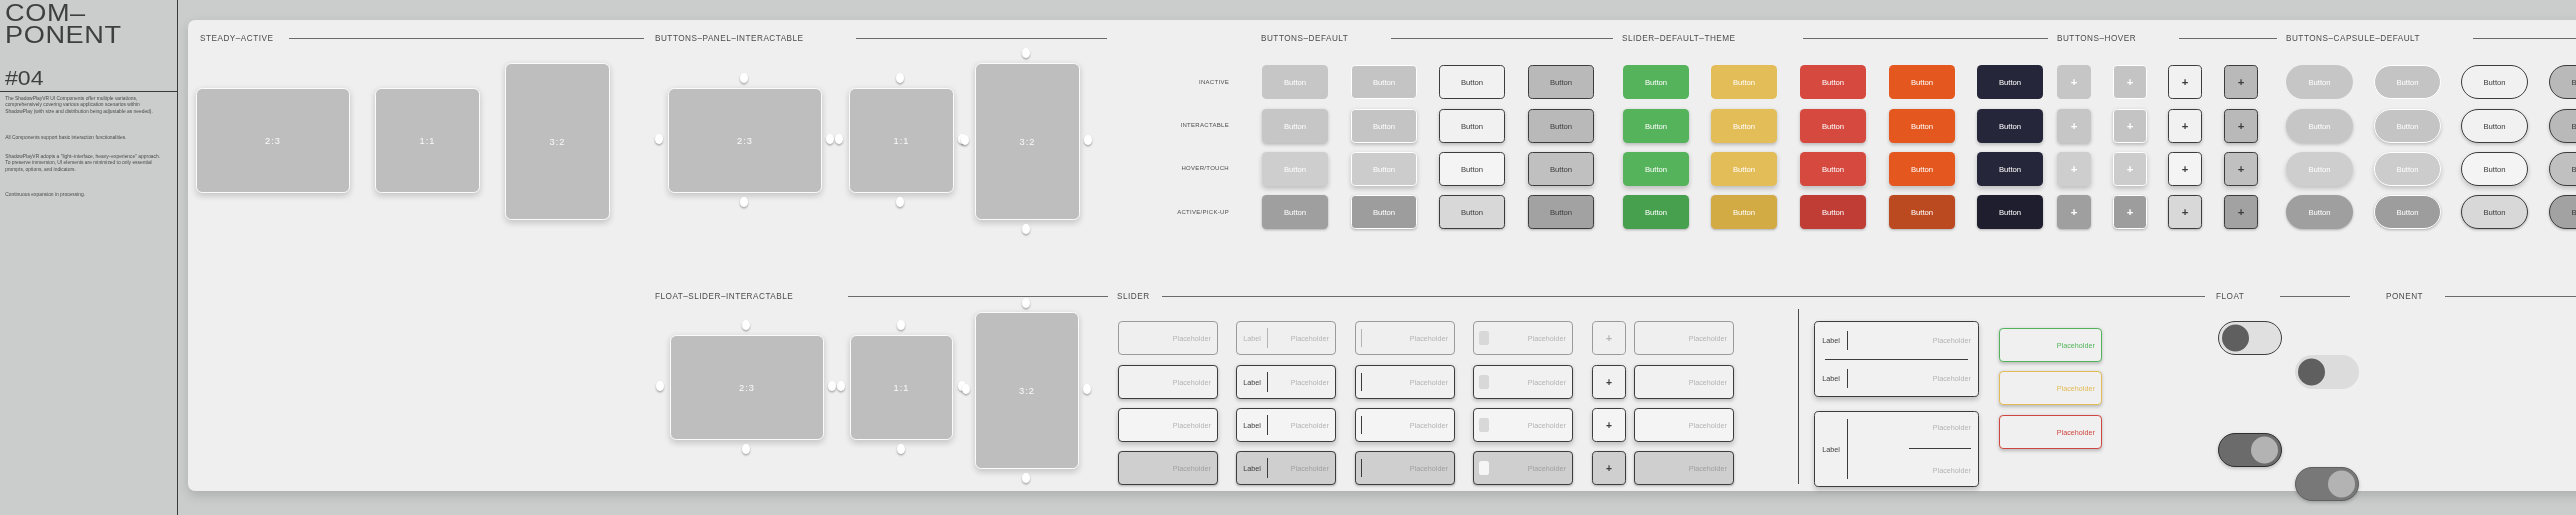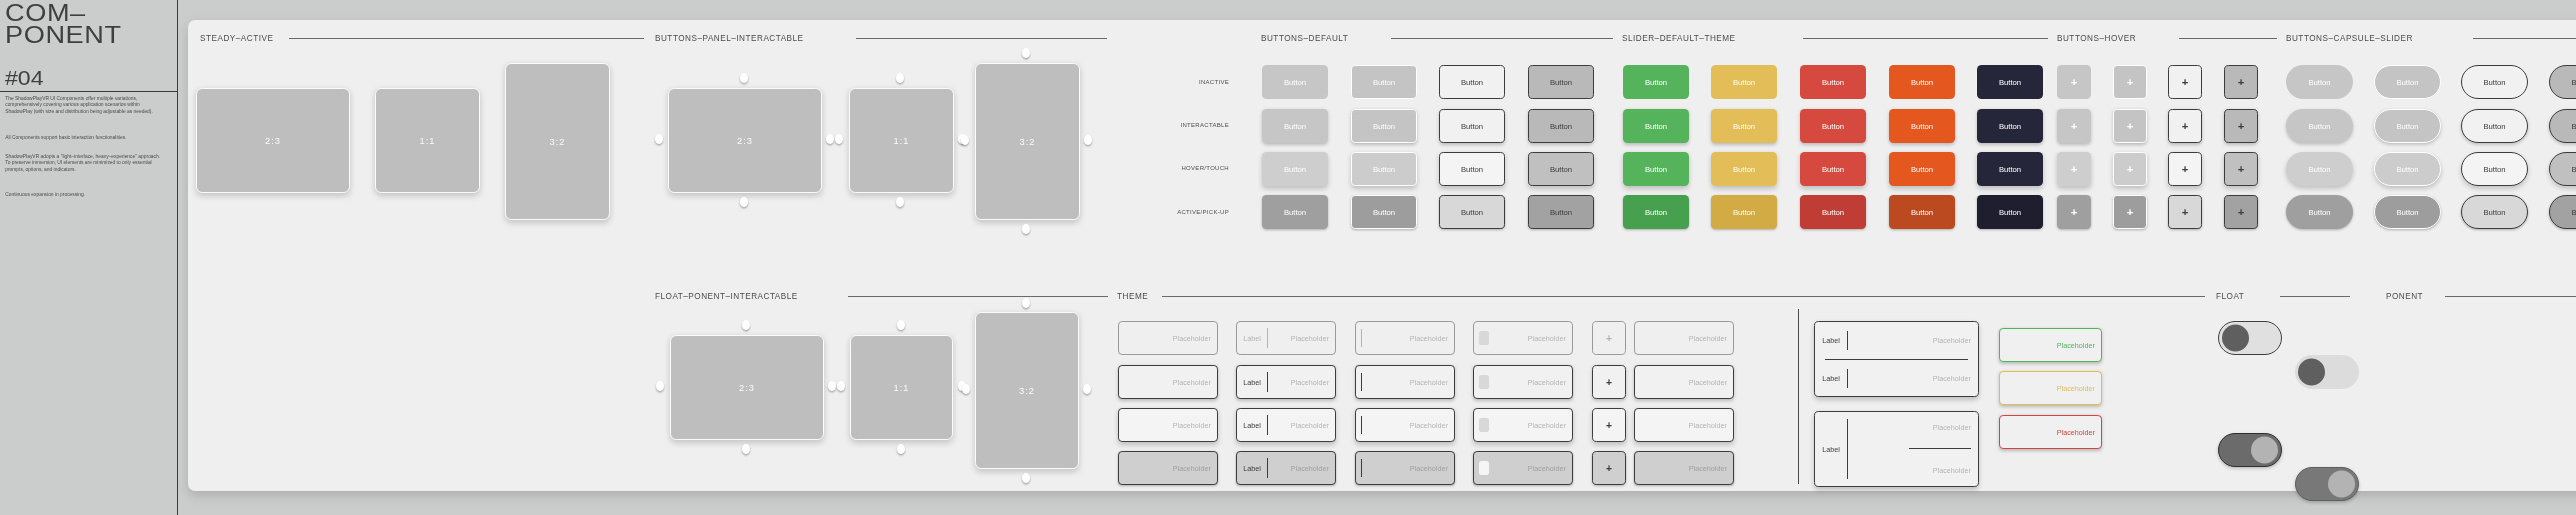--- a/index.html
+++ b/index.html
@@ -58,25 +58,25 @@
 <div class="sec-title abs" style="left: 200px; top: 34px;">STEADY–ACTIVE</div>
     <div class="sec-rule abs" style="left: 289px; top: 38px; width: 355px;"></div>
     <div class="sec-title abs" style="left: 655px; top: 34px;">BUTTONS–PANEL–INTERACTABLE</div>
     <div class="sec-rule abs" style="left: 856px; top: 38px; width: 251px;"></div>
     <div class="sec-title abs" style="left: 1261px; top: 34px;">BUTTONS–DEFAULT</div>
     <div class="sec-rule abs" style="left: 1391px; top: 38px; width: 222px;"></div>
     <div class="sec-title abs" style="left: 1622px; top: 34px;">SLIDER–DEFAULT–THEME</div>
     <div class="sec-rule abs" style="left: 1803px; top: 38px; width: 245px;"></div>
     <div class="sec-title abs" style="left: 2057px; top: 34px;">BUTTONS–HOVER</div>
     <div class="sec-rule abs" style="left: 2179px; top: 38px; width: 98px;"></div>
-    <div class="sec-title abs" style="left: 2286px; top: 34px;">BUTTONS–CAPSULE–SLIDER</div>
+    <div class="sec-title abs" style="left: 2286px; top: 34px;">BUTTONS–CAPSULE–DEFAULT</div>
     <div class="sec-rule abs" style="left: 2473px; top: 38px; width: 162px;"></div>
-    <div class="sec-title abs" style="left: 655px; top: 292px;">FLOAT–PONENT–INTERACTABLE</div>
+    <div class="sec-title abs" style="left: 655px; top: 292px;">FLOAT–SLIDER–INTERACTABLE</div>
     <div class="sec-rule abs" style="left: 848px; top: 296px; width: 260px;"></div>
-    <div class="sec-title abs" style="left: 1117px; top: 292px;">THEME</div>
+    <div class="sec-title abs" style="left: 1117px; top: 292px;">SLIDER</div>
     <div class="sec-rule abs" style="left: 1162px; top: 296px; width: 1043px;"></div>
     <div class="sec-title abs" style="left: 2216px; top: 292px;">FLOAT</div>
     <div class="sec-rule abs" style="left: 2280px; top: 296px; width: 70px;"></div>
     <div class="sec-title abs" style="left: 2386px; top: 292px;">PONENT</div>
     <div class="sec-rule abs" style="left: 2445px; top: 296px; width: 160px;"></div>
     <div class="gpanel abs" style="left: 196px; top: 88px; width: 152px; height: 103px;">
       <span>2:3</span>
     </div>
     <div class="gpanel abs" style="left: 375px; top: 88px; width: 103px; height: 103px;">
       <span>1:1</span>

